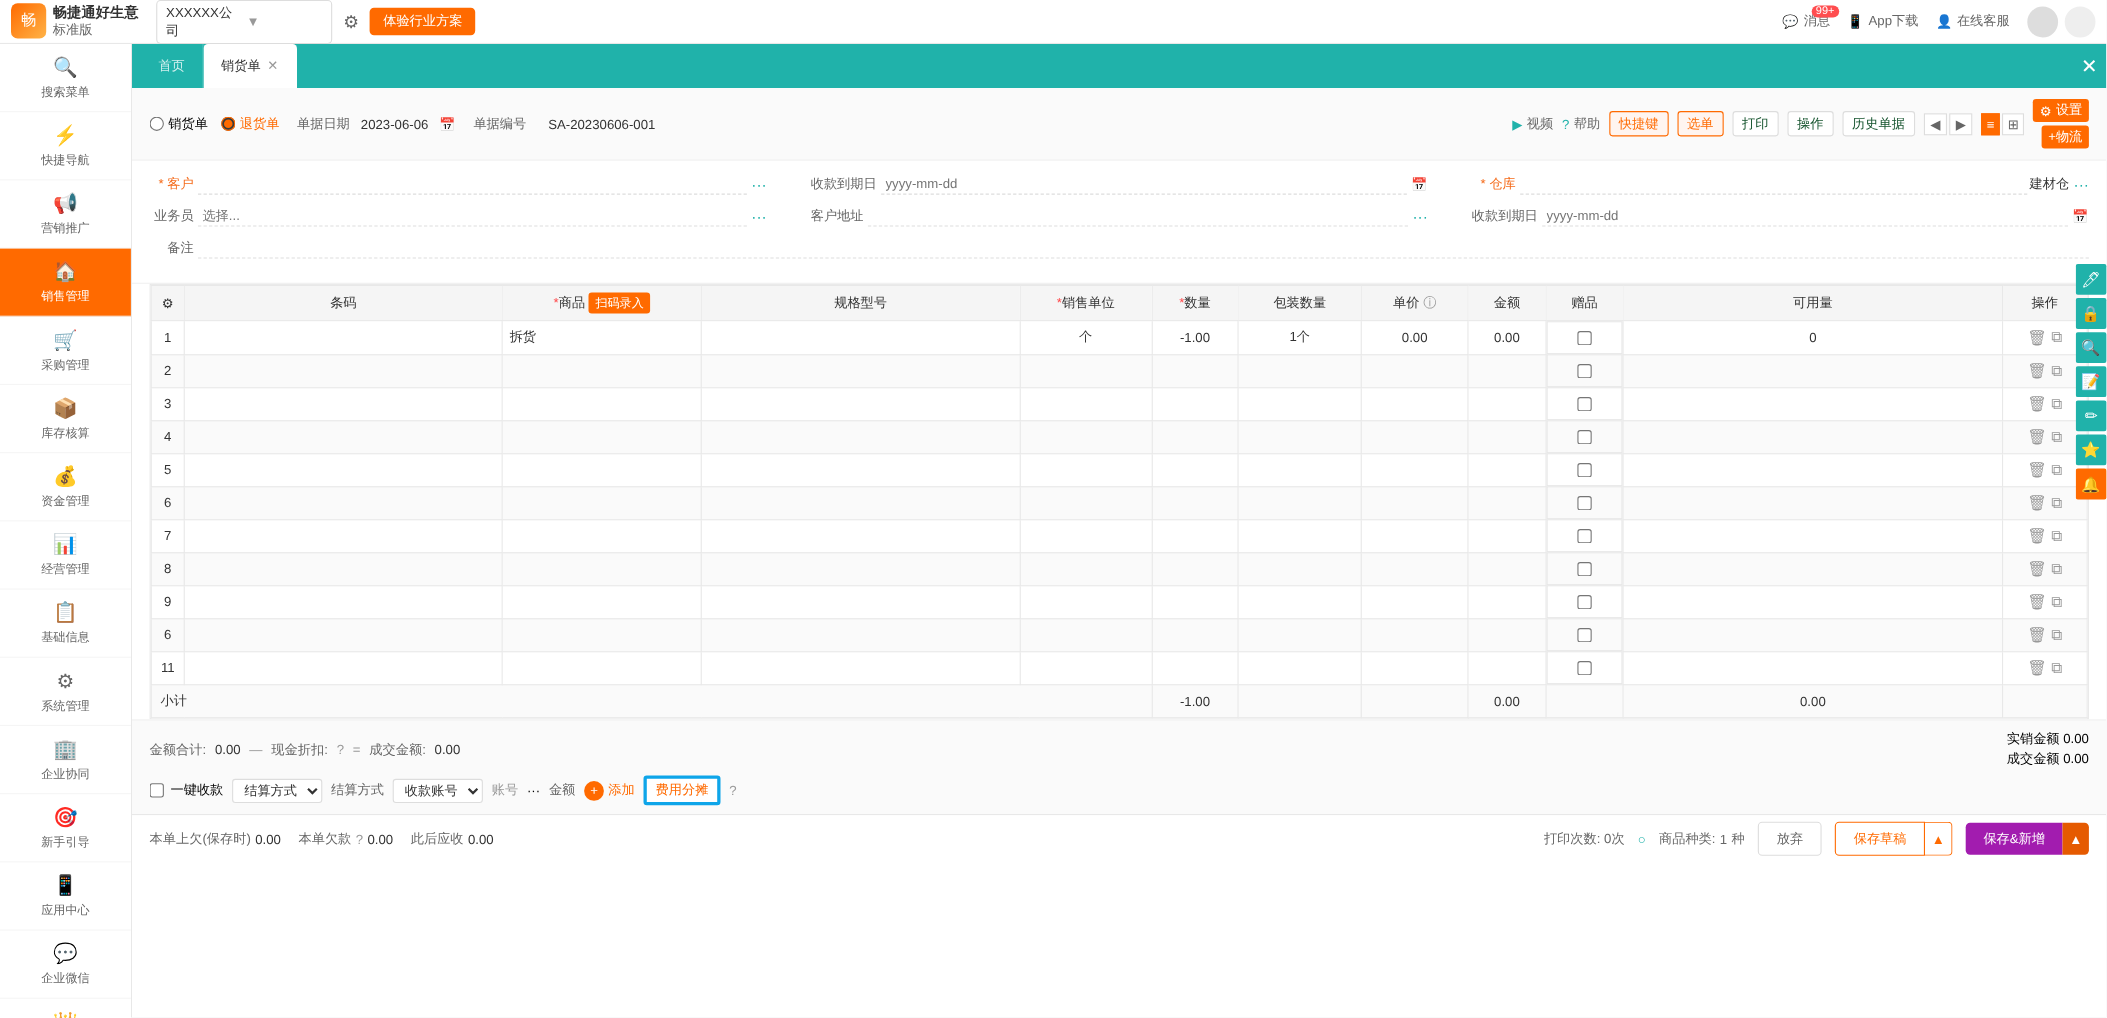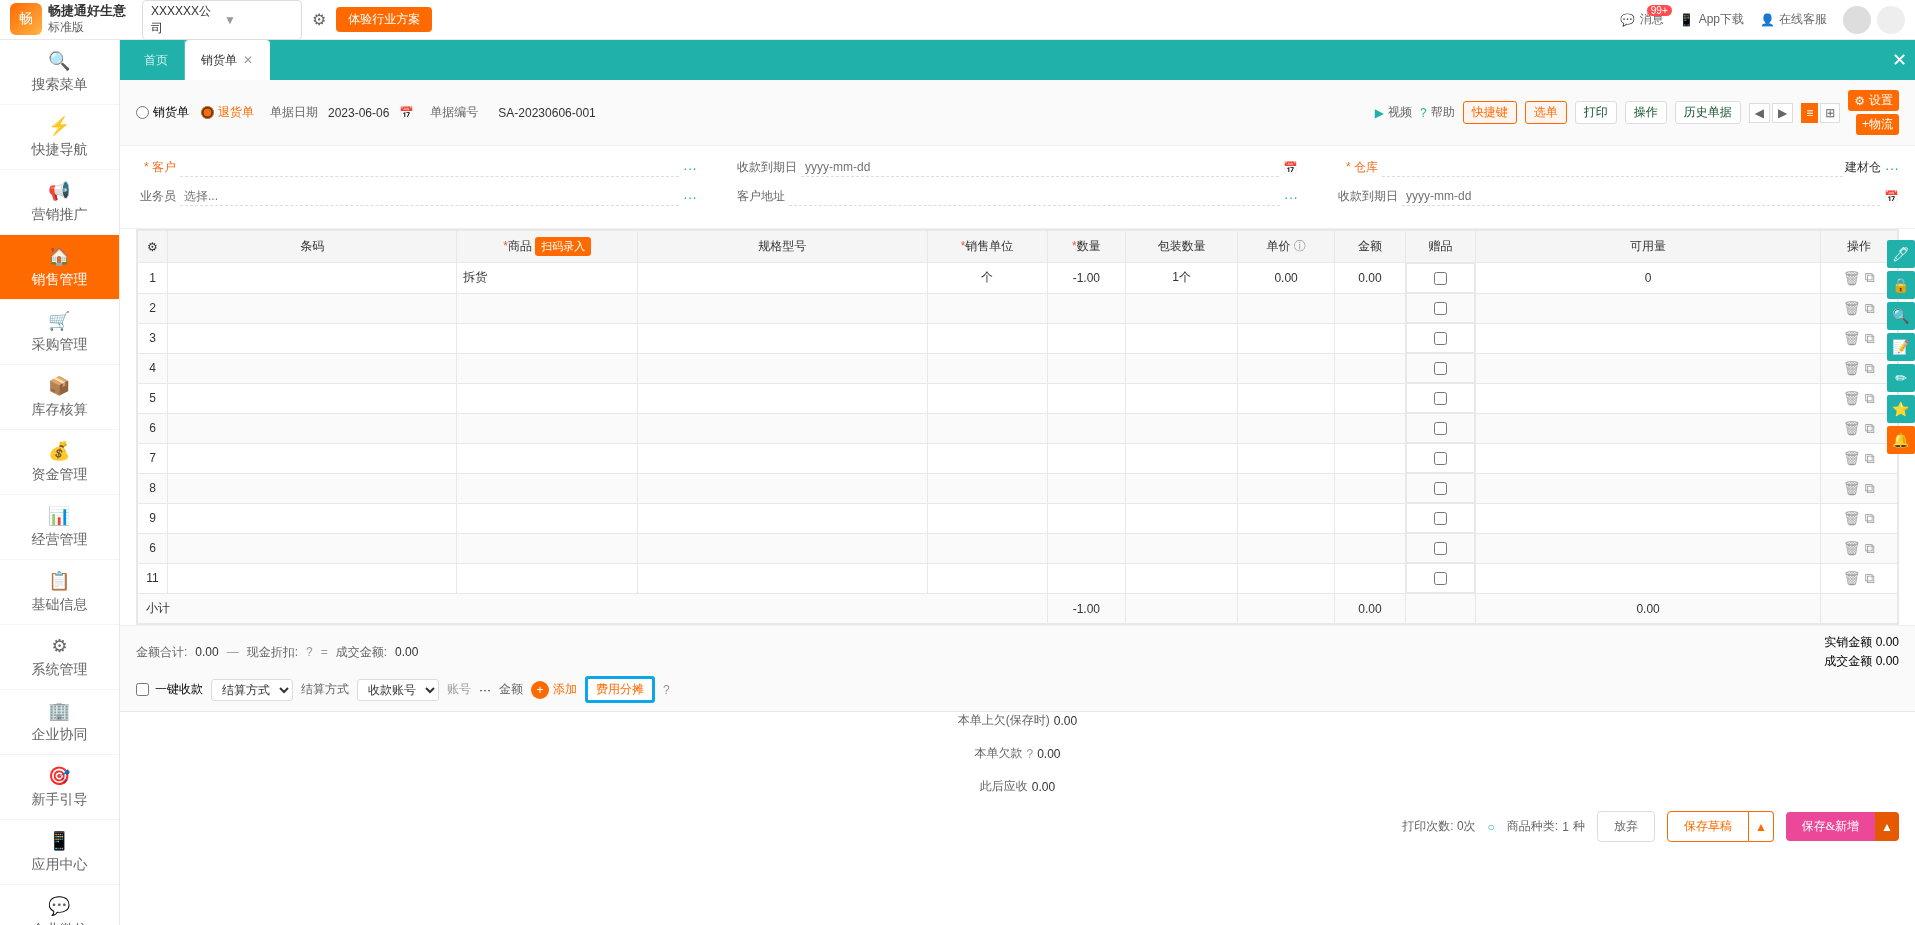--- a/index.html
+++ b/index.html
@@ -22,21 +22,21 @@
     .top-bar .brand-text .main { font-weight: bold; color: #333; font-size: 13px; }
 
     
     .main-layout { display: flex; height: calc(925px - 40px); }
 
     
     .sidebar { width: 120px; background: #fff; border-right: 1px solid #e8e8e8; display: flex; flex-direction: column; overflow-y: auto; }
     .sidebar-item { display: flex; flex-direction: column; align-items: center; padding: 10px 4px; cursor: pointer; color: #666; border-bottom: 1px solid #f5f5f5; }
     .sidebar-item.active { background: #ff6a00; color: #fff; }
     .sidebar-item .icon { font-size: 18px; margin-bottom: 4px; }
-    .sidebar-item .label { font-size: 14px; text-align: left; }
+    .sidebar-item .label { font-size: 11px; text-align: left; }
 
     
     .content-area { flex: 1; display: flex; flex-direction: column; overflow: hidden; }
 
     
     .tab-bar { height: 40px; background: #20b2aa; display: flex; align-items: center; padding: 0 8px; }
     .tab-item { padding: 0 16px; height: 40px; display: flex; align-items: center; cursor: pointer; color: rgba(255,255,255,0.8); border-right: 1px solid rgba(255,255,255,0.2); }
     .tab-item.active { background: #fff; color: #333; border-radius: 4px 4px 0 0; }
     .tab-item .close-icon { margin-left: 6px; color: #999; font-size: 12px; }
     .tab-bar .close-all { margin-left: auto; color: #fff; cursor: pointer; font-size: 16px; }
@@ -100,30 +100,30 @@
     .footer-dash { color: #999; }
     .footer-eq { color: #999; }
     .one-click-pay { display: flex; align-items: center; gap: 6px; }
     .one-click-pay input[type="checkbox"] { }
     .select-input { border: 1px solid #ddd; border-radius: 3px; padding: 2px 6px; background: #fff; color: #333; outline: none; }
     .fee-split-btn { border: 3px solid #0ea5e9; border-radius: 3px; padding: 2px 8px; cursor: pointer; background: #fff; color: #ff6a00; }
     .add-btn { background: #ff6a00; border: none; border-radius: 50%; width: 18px; height: 18px; color: #fff; cursor: pointer; display: flex; align-items: center; justify-content: center; font-size: 12px; }
     .help-icon { color: #999; cursor: pointer; }
 
     
-    .status-bar { height: 44px; background: #fff; border-top: 1px solid #e8e8e8; display: flex; align-items: center; padding: 0 16px; gap: 16px; flex-direction: column; }
+    .status-bar { height: 44px; background: #fff; border-top: 1px solid #e8e8e8; display: flex; align-items: center; padding: 0 16px; gap: 16px; }
     .status-item { display: flex; align-items: center; gap: 4px; color: #666; }
     .status-item .val { color: #333; }
     .status-item .help { color: #999; cursor: pointer; }
     .status-right { margin-left: auto; display: flex; align-items: center; gap: 12px; }
     .print-info { color: #666; }
     .product-count { display: flex; align-items: center; gap: 4px; color: #666; }
     .btn-abandon { border: 1px solid #ddd; border-radius: 4px; padding: 6px 16px; background: #fff; cursor: pointer; color: #666; }
     .btn-save-draft { border: 1px solid #ff6a00; border-radius: 4px; padding: 6px 16px; background: #fff; cursor: pointer; color: #ff6a00; }
-    .btn-save-new { background: #ec4899; border: none; border-radius: 4px; padding: 6px 16px; cursor: pointer; color: #fff; font-family: Liberation Serif, serif; }
+    .btn-save-new { background: #a21caf; border: none; border-radius: 4px; padding: 6px 16px; cursor: pointer; color: #fff; }
     .btn-group { display: flex; }
     .btn-group .btn-save-draft { border-radius: 4px 0 0 4px; }
     .btn-group .btn-dropdown { border: 1px solid #ff6a00; border-left: none; border-radius: 0 4px 4px 0; background: #fff; color: #ff6a00; cursor: pointer; padding: 6px 6px; }
     .btn-group2 { display: flex; }
     .btn-group2 .btn-save-new { border-radius: 4px 0 0 4px; }
     .btn-group2 .btn-dropdown2 { background: #e55a00; border: none; border-radius: 0 4px 4px 0; color: #fff; cursor: pointer; padding: 6px 6px; }
 
     
     .right-panel { position: fixed; right: 0; top: 200px; display: flex; flex-direction: column; gap: 2px; z-index: 100; }
     .right-panel-btn { background: #20b2aa; color: #fff; border: none; width: 28px; height: 28px; cursor: pointer; display: flex; align-items: center; justify-content: center; font-size: 14px; border-radius: 2px; }
@@ -338,20 +338,26 @@
           <div class="form-field" style="flex:2;">
             <label class="optional">客户地址</label>
             <input class="field-input" type="text" style="">
             <span class="field-more">···</span>
           </div>
           <div class="field-separator"></div>
           <div class="form-field" style="flex:2;">
             <label class="optional">收款到期日</label>
             <input class="field-input" type="text" placeholder="yyyy-mm-dd" style="">
             <span class="cal-icon">📅</span>
+          </div>
+        </div>
+        <div class="form-row">
+          <div class="form-field" style="flex:1;">
+            <label class="optional">备注</label>
+            <input class="field-input" type="text" style="width: 80%;">
           </div>
         </div>
       </div>
 
       <div class="table-container">
         <table class="data-table">
           <thead>
             <tr>
               <th style="width:30px;"><span>⚙</span></th>
               <th><span>条码</span></th>

